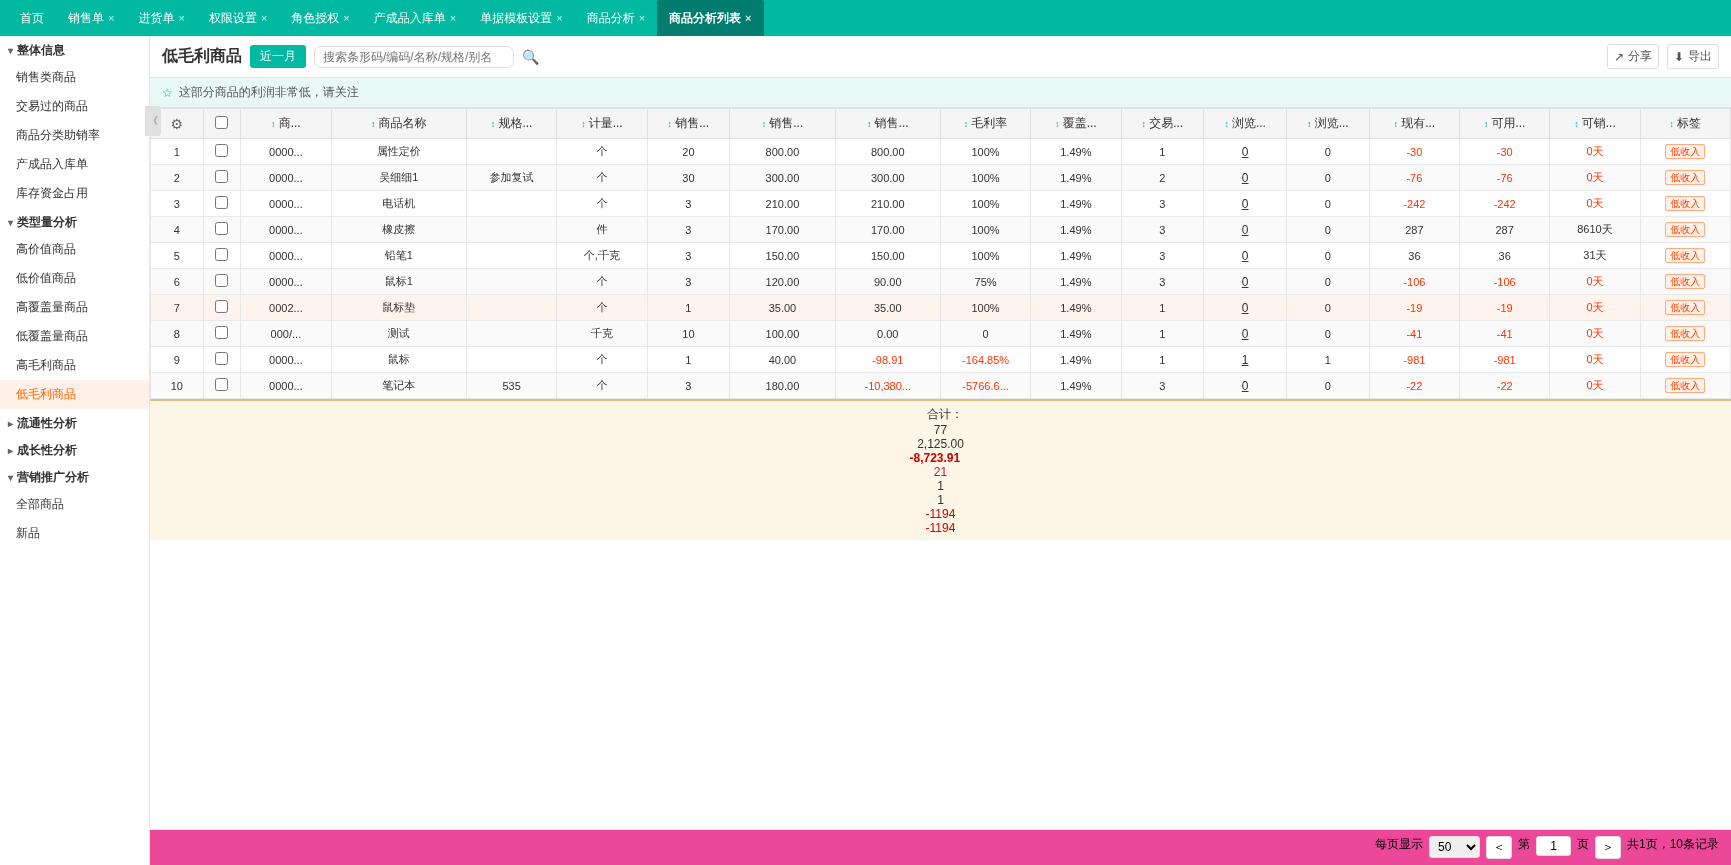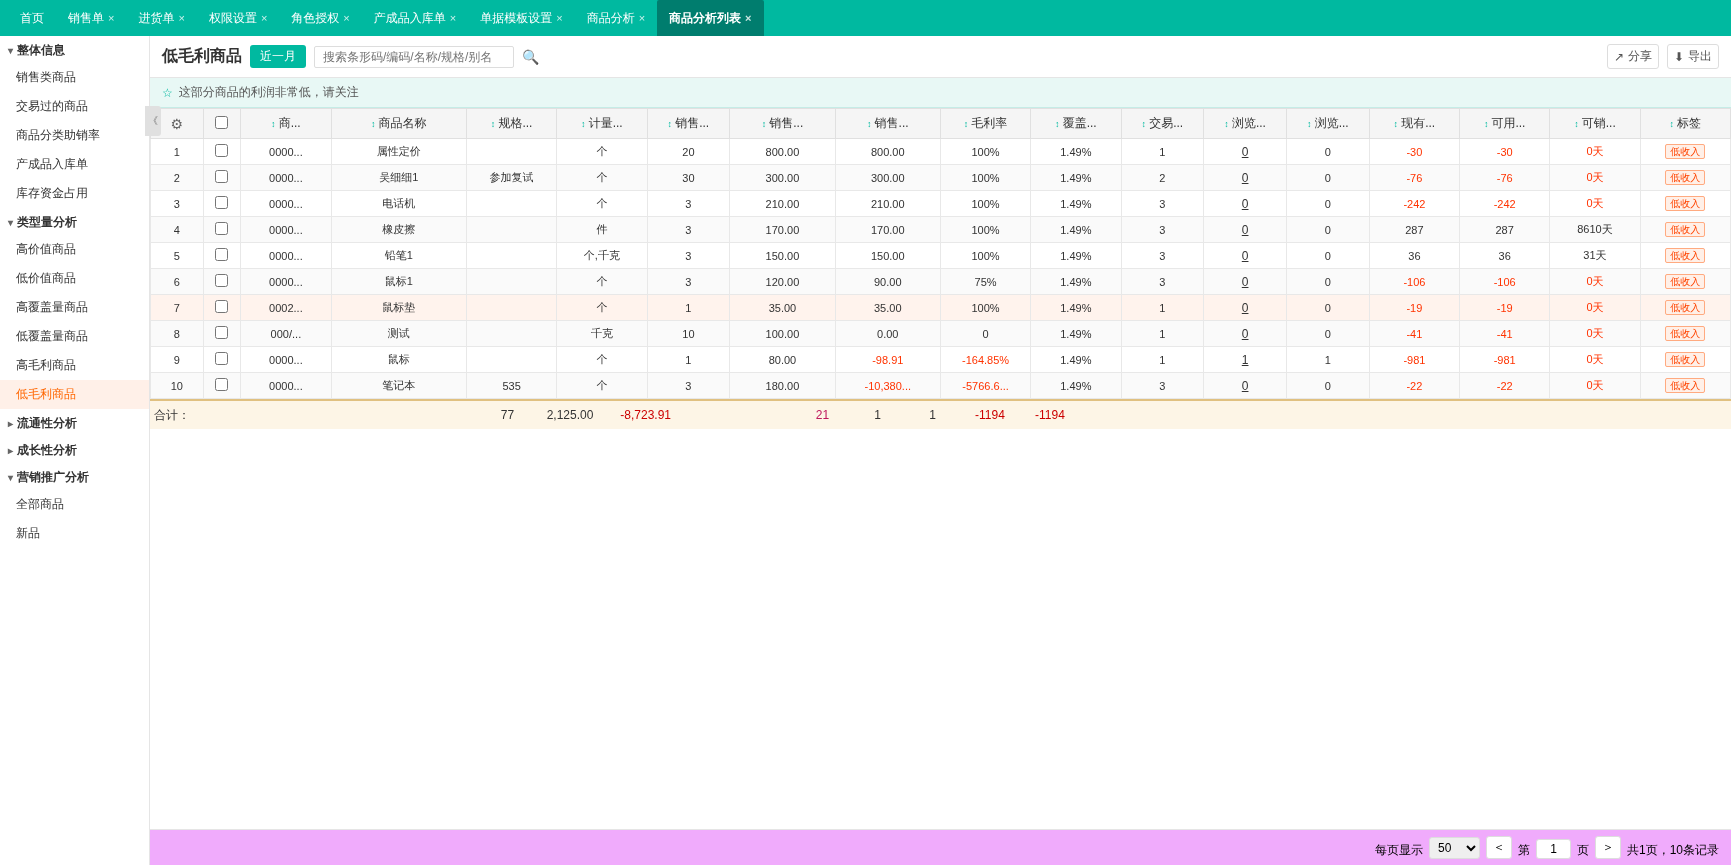--- a/index.html
+++ b/index.html
@@ -103,21 +103,21 @@
       background: #00b9a0;
       color: #fff;
       border: none;
       border-radius: 3px;
       padding: 3px 10px;
       cursor: pointer;
       font-size: 12px;
     }
     .search-box {
       border: 1px solid #ddd;
-      border-radius: 2px;
+      border-radius: 7px;
       padding: 3px 8px;
       font-size: 12px;
       width: 200px;
       color: #999;
     }
     .search-icon-btn {
       cursor: pointer;
       color: #00b9a0;
       font-size: 14px;
     }
@@ -227,24 +227,24 @@
       border-top: 2px solid #e0c080;
       display: flex;
       align-items: center;
       padding: 5px 0;
       font-size: 11px;
     }
 
     
     .pagination-bar {
       display: flex;
-      align-items: flex-end;
+      align-items: flex-start;
       justify-content: flex-end;
       padding: 6px 12px;
-      background: #f0abfc;
+      background: #ec4899;
       border-top: 1px solid #e5e5e5;
       gap: 6px;
       font-size: 12px;
     }
     .pagination-bar select {
       border: 1px solid #ddd;
       border-radius: 3px;
       padding: 2px 4px;
       font-size: 12px;
     }
@@ -599,21 +599,21 @@
       <td><span class="tag-badge-low">低收入</span></td>
     </tr>
               <tr>
       <td>9</td>
       <td><input type="checkbox" style=""></td>
       <td>0000...</td>
       <td>鼠标</td>
       <td></td>
       <td>个</td>
       <td>1</td>
-      <td>80.00</td>
+      <td>40.00</td>
       <td class="text-red">-98.91</td>
       <td class="text-red">-164.85%</td>
       <td>1.49%</td>
       <td>1</td>
       <td><span class="underline-link">1</span></td>
       <td>1</td>
       <td class="text-red">-981</td>
       <td class="text-red">-981</td>
       <td class="text-red">0天</td>
       <td><span class="tag-badge-low">低收入</span></td>
@@ -634,30 +634,30 @@
       <td><span class="underline-link">0</span></td>
       <td>0</td>
       <td class="text-red">-22</td>
       <td class="text-red">-22</td>
       <td class="text-red">0天</td>
       <td><span class="tag-badge-low">低收入</span></td>
     </tr>
             </tbody>
         </table>
 
-        <div class="table-footer" id="footer-row" style="display: flex; align-items: center; background: rgb(253, 245, 230); padding: 5px 0px; border-top: 2px solid rgb(224, 192, 128); font-size: 11px; min-height: 30px;">
+        <div class="table-footer" id="footer-row" style="display: flex; align-items: center; background: rgb(253, 245, 230); padding: 5px 0px; border-top: 2px solid rgb(224, 192, 128); font-size: 11px; min-height: 30px; flex-direction: column;">
         <div style="width: 35px; min-width: 35px; text-align: left; padding: 0px 4px; color: rgb(51, 51, 51); overflow: hidden; white-space: nowrap;">合计：</div>
             <div style="width: 25px; min-width: 25px; text-align: center; padding: 0px 4px; color: rgb(51, 51, 51); overflow: hidden; white-space: nowrap;"></div>
             <div style="width: 60px; min-width: 60px; text-align: center; padding: 0px 4px; color: rgb(51, 51, 51); overflow: hidden; white-space: nowrap;"></div>
             <div style="width: 90px; min-width: 90px; text-align: center; padding: 0px 4px; color: rgb(51, 51, 51); overflow: hidden; white-space: nowrap;"></div>
             <div style="width: 60px; min-width: 60px; text-align: center; padding: 0px 4px; color: rgb(51, 51, 51); overflow: hidden; white-space: nowrap;"></div>
             <div style="width: 60px; min-width: 60px; text-align: center; padding: 0px 4px; color: rgb(51, 51, 51); overflow: hidden; white-space: nowrap;"></div>
             <div style="width: 55px; min-width: 55px; text-align: center; padding: 0px 4px; color: rgb(51, 51, 51); overflow: hidden; white-space: nowrap;">77</div>
             <div style="width: 70px; min-width: 70px; text-align: center; padding: 0px 4px; color: rgb(51, 51, 51); overflow: hidden; white-space: nowrap;">2,125.00</div>
-            <div style="width: 70px; min-width: 70px; text-align: right; padding: 0px 4px; color: rgb(204, 0, 0); overflow: hidden; white-space: nowrap;">-8,723.91</div>
+            <div style="width: 70px; min-width: 70px; text-align: left; padding: 0px 4px; color: rgb(204, 0, 0); overflow: hidden; white-space: nowrap; font-weight: bold;">-8,723.91</div>
             <div style="width: 60px; min-width: 60px; text-align: center; padding: 0px 4px; color: rgb(51, 51, 51); overflow: hidden; white-space: nowrap;"></div>
             <div style="width: 60px; min-width: 60px; text-align: center; padding: 0px 4px; color: rgb(51, 51, 51); overflow: hidden; white-space: nowrap;"></div>
             <div style="width: 55px; min-width: 55px; text-align: center; padding: 0px 4px; color: #be185d; overflow: hidden; white-space: nowrap;">21</div>
             <div style="width: 55px; min-width: 55px; text-align: center; padding: 0px 4px; color: rgb(51, 51, 51); overflow: hidden; white-space: nowrap;">1</div>
             <div style="width: 55px; min-width: 55px; text-align: center; padding: 0px 4px; color: rgb(51, 51, 51); overflow: hidden; white-space: nowrap;">1</div>
             <div style="width: 60px; min-width: 60px; text-align: center; padding: 0px 4px; color: rgb(204, 0, 0); overflow: hidden; white-space: nowrap;">-1194</div>
             <div style="width: 60px; min-width: 60px; text-align: center; padding: 0px 4px; color: rgb(204, 0, 0); overflow: hidden; white-space: nowrap;">-1194</div>
             <div style="width: 60px; min-width: 60px; text-align: center; padding: 0px 4px; color: rgb(51, 51, 51); overflow: hidden; white-space: nowrap;"></div>
             <div style="width: 60px; min-width: 60px; text-align: center; padding: 0px 4px; color: rgb(51, 51, 51); overflow: hidden; white-space: nowrap;"></div>
           </div>

